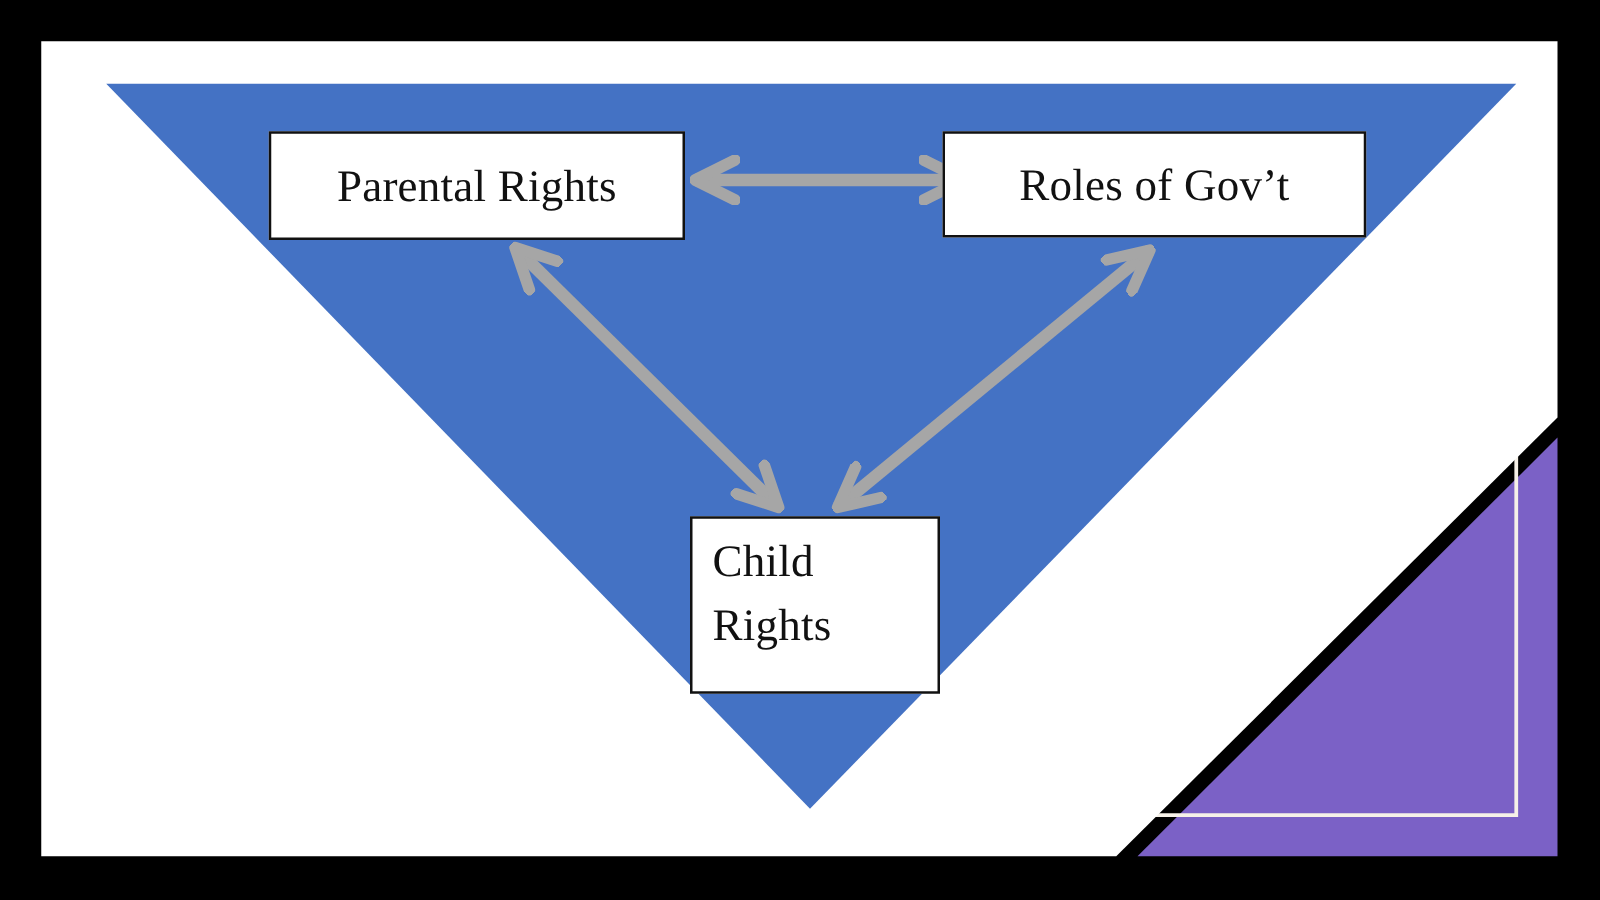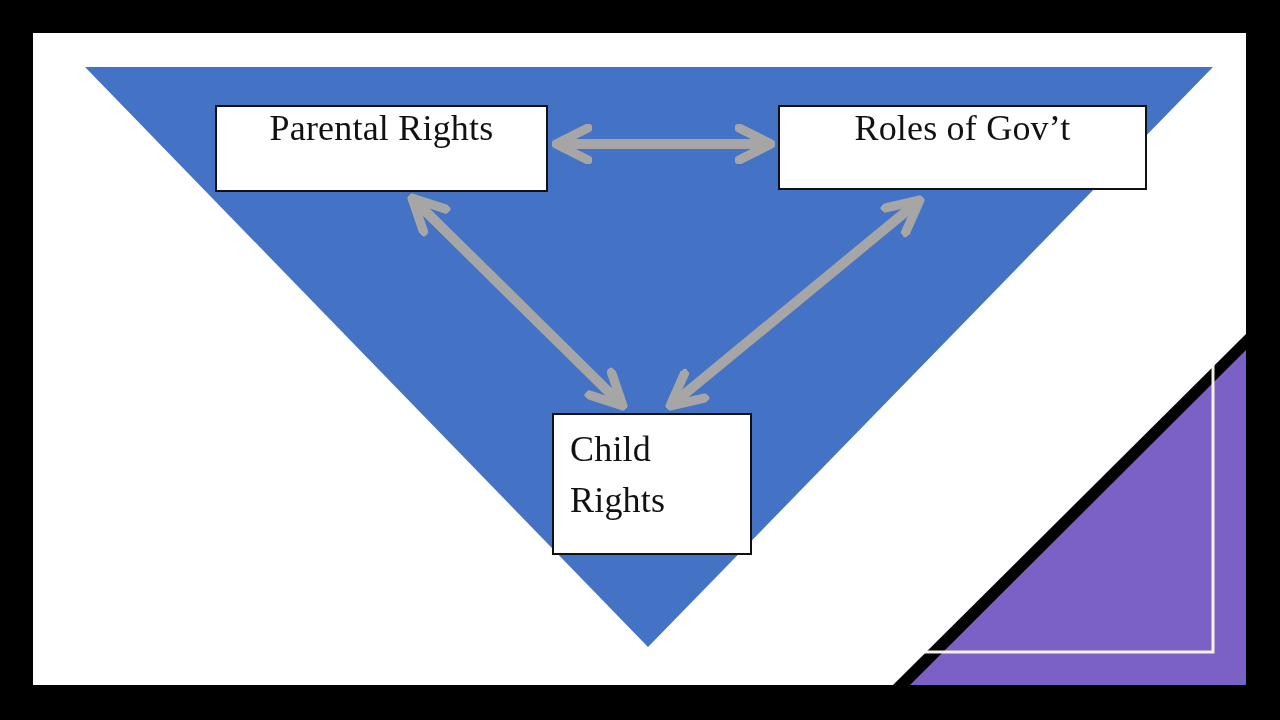--- a/index.html
+++ b/index.html
@@ -9,21 +9,21 @@
     font-family:"Liberation Serif", serif;
   }
   svg.scene { position:absolute; left:0; top:0; width:1280px; height:720px; display:block; }
   .node {
     position:absolute; box-sizing:border-box;
     background:var(--canvas,#fff);
     border:2.5px solid var(--boxborder,#111);
     color:var(--text,#111);
     font-size:36px; letter-spacing:0.2px;
   }
-  .node.center { display:flex; align-items:flex-start; justify-content:center; }
+  .node.center { display:flex; align-items:center; justify-content:center; }
   .node.multiline { padding:9px 8px 0 16px; line-height:51px; white-space:pre-line; }
 </style>
 </head>
 <body>
 
 <svg class="scene" viewBox="0 0 1280 720">
   <defs>
     <marker id="arrowhead" viewBox="0 0 10 10" refX="9" refY="5" markerWidth="4" markerHeight="4" orient="auto-start-reverse">
       <path d="M1 1 L9 5 L1 9" fill="none" style="stroke:var(--arrow,#a6a6a6)" stroke-width="2.3" stroke-linecap="round" stroke-linejoin="round"></path>
     </marker>
@@ -41,18 +41,18 @@
 
   <line x1="556" y1="144" x2="771" y2="144" style="stroke:var(--arrow,#a6a6a6)" stroke-width="10" marker-start="url(#arrowhead)" marker-end="url(#arrowhead)"></line>
   <line x1="412" y1="198" x2="623" y2="406" style="stroke:var(--arrow,#a6a6a6)" stroke-width="10" marker-start="url(#arrowhead)" marker-end="url(#arrowhead)"></line>
   <line x1="920" y1="200" x2="670" y2="406" style="stroke:var(--arrow,#a6a6a6)" stroke-width="10" marker-start="url(#arrowhead)" marker-end="url(#arrowhead)"></line>
 </svg>
 
 <div class="node center" style="left:215px; top:105px; width:333px; height:87px;">
   <span>Parental Rights</span>
 </div>
 
-<div class="node center" style="left:778px; top:105px; width:369px; height:85px;">
+<div class="node center" style="left:754px; top:105px; width:339px; height:85px;">
   <span>Roles of Gov’t</span>
 </div>
 
 <div class="node multiline" style="left:552px; top:413px; width:200px; height:142px;">Child
 Rights</div>
 
 </body></html>

